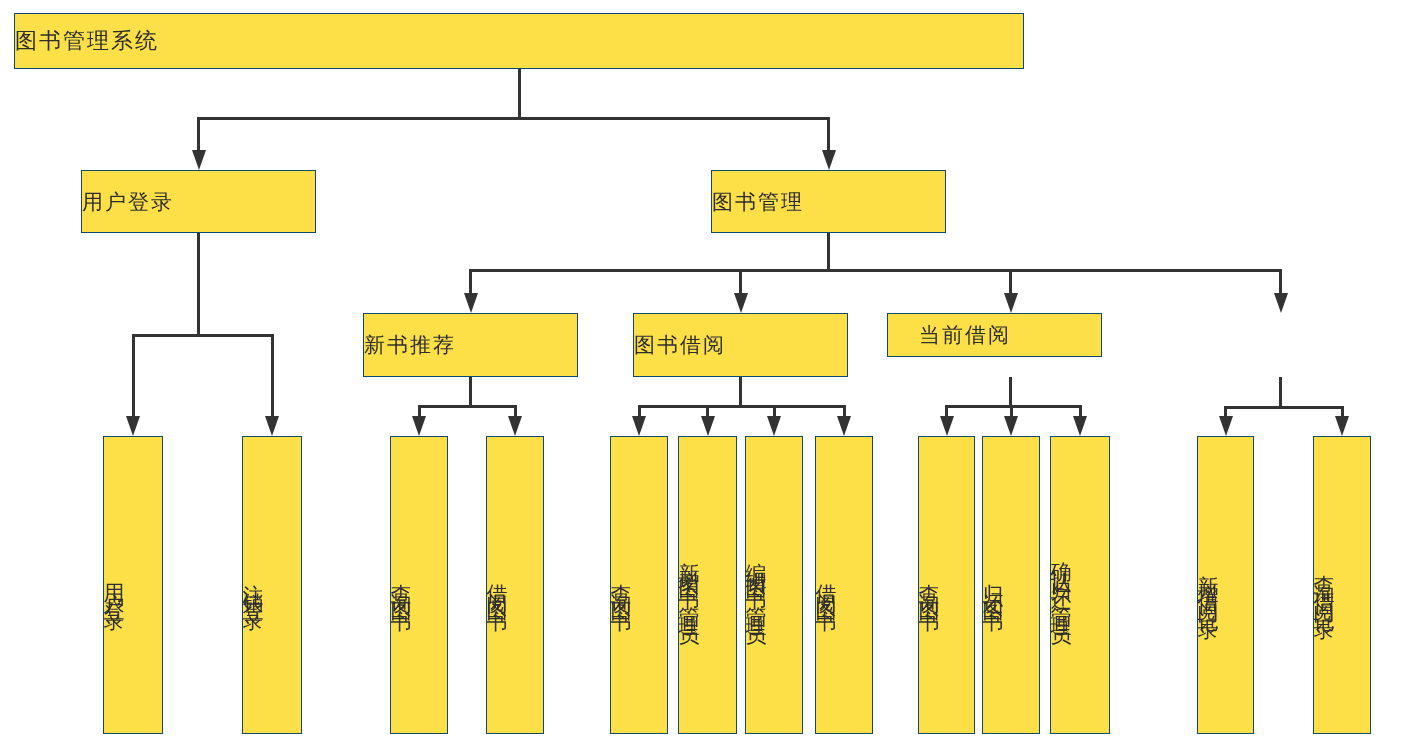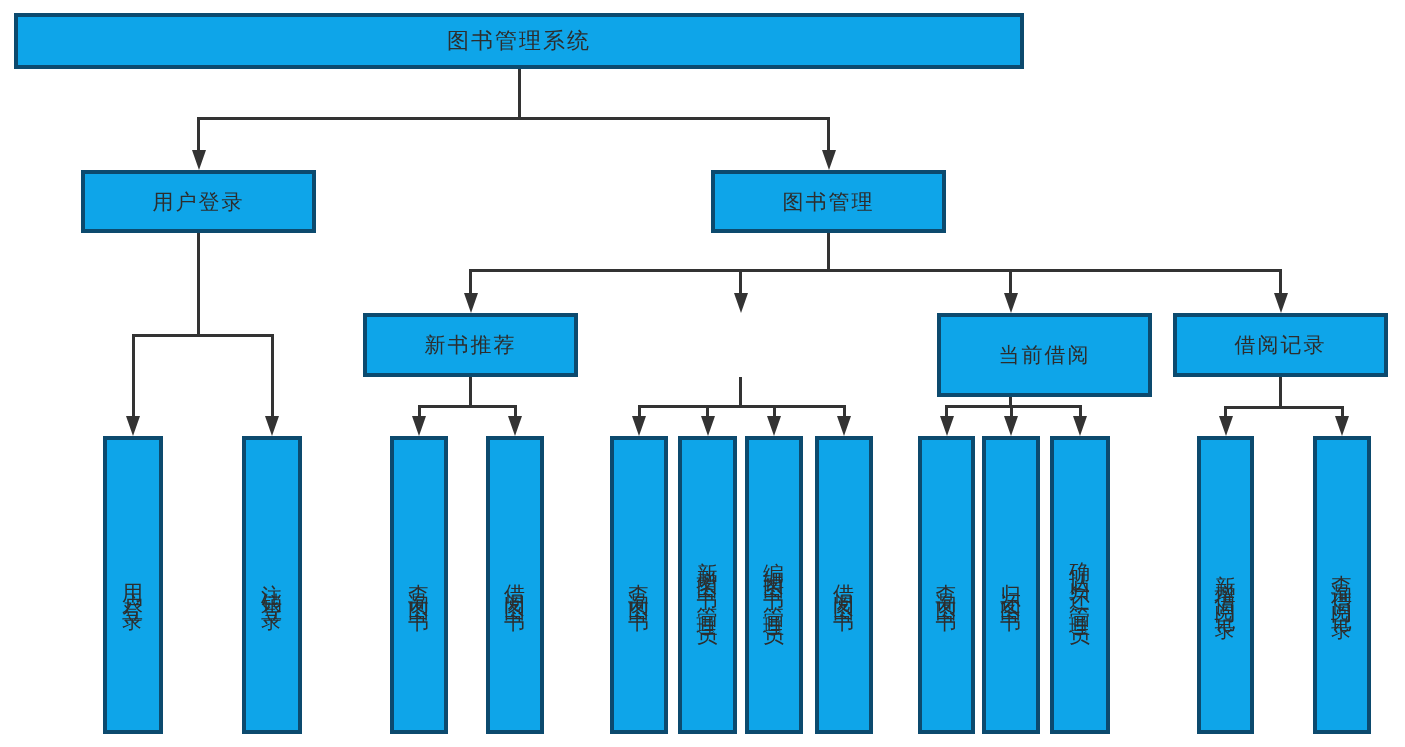--- a/index.html
+++ b/index.html
@@ -6,26 +6,25 @@
   .canvas {
     position: relative;
     width: 1405px;
     height: 747px;
     background: #ffffff;
     font-family: "Liberation Sans", sans-serif;
     overflow: hidden;
   }
   .node {
     position: absolute;
-    background: #0ea5e9;
-    border: 4px solid #0c4a6e;
+    background: #fde047;
+    border: 1px solid #0c4a6e;
     box-sizing: border-box;
     display: flex;
     align-items: center;
-    justify-content: center;
     z-index: 2;
   }
   .node .label {
     font-size: 21px;
     color: #2d2d2d;
     letter-spacing: 2px;
     white-space: nowrap;
   }
   .node.vertical .label {
     writing-mode: vertical-rl;
@@ -70,25 +69,25 @@
     </div>
     <div class="node" style="left: 81px; top: 170px; width: 235px; height: 63px;">
       <span class="label">用户登录</span>
     </div>
     <div class="node" style="left: 363px; top: 313px; width: 215px; height: 64px;">
       <span class="label">新书推荐</span>
     </div>
     <div class="node" style="left: 711px; top: 170px; width: 235px; height: 63px;">
       <span class="label">图书管理</span>
     </div>
-    <div class="node" style="left: 937px; top: 313px; width: 215px; height: 84px;">
+    <div class="node" style="left: 633px; top: 313px; width: 215px; height: 64px;">
+      <span class="label">图书借阅</span>
+    </div>
+    <div class="node" style="left: 887px; top: 313px; width: 215px; height: 44px; padding-left: 31px;">
       <span class="label">当前借阅</span>
-    </div>
-    <div class="node" style="left: 1173px; top: 313px; width: 215px; height: 64px;">
-      <span class="label">借阅记录</span>
     </div>
     <div class="node vertical" style="left: 103px; top: 436px; width: 60px; height: 298px;">
       <span class="label">用户登录</span>
     </div>
     <div class="node vertical" style="left: 242px; top: 436px; width: 60px; height: 298px;">
       <span class="label">注销登录</span>
     </div>
     <div class="node vertical" style="left: 390px; top: 436px; width: 58px; height: 298px;">
       <span class="label">查询图书</span>
     </div>

